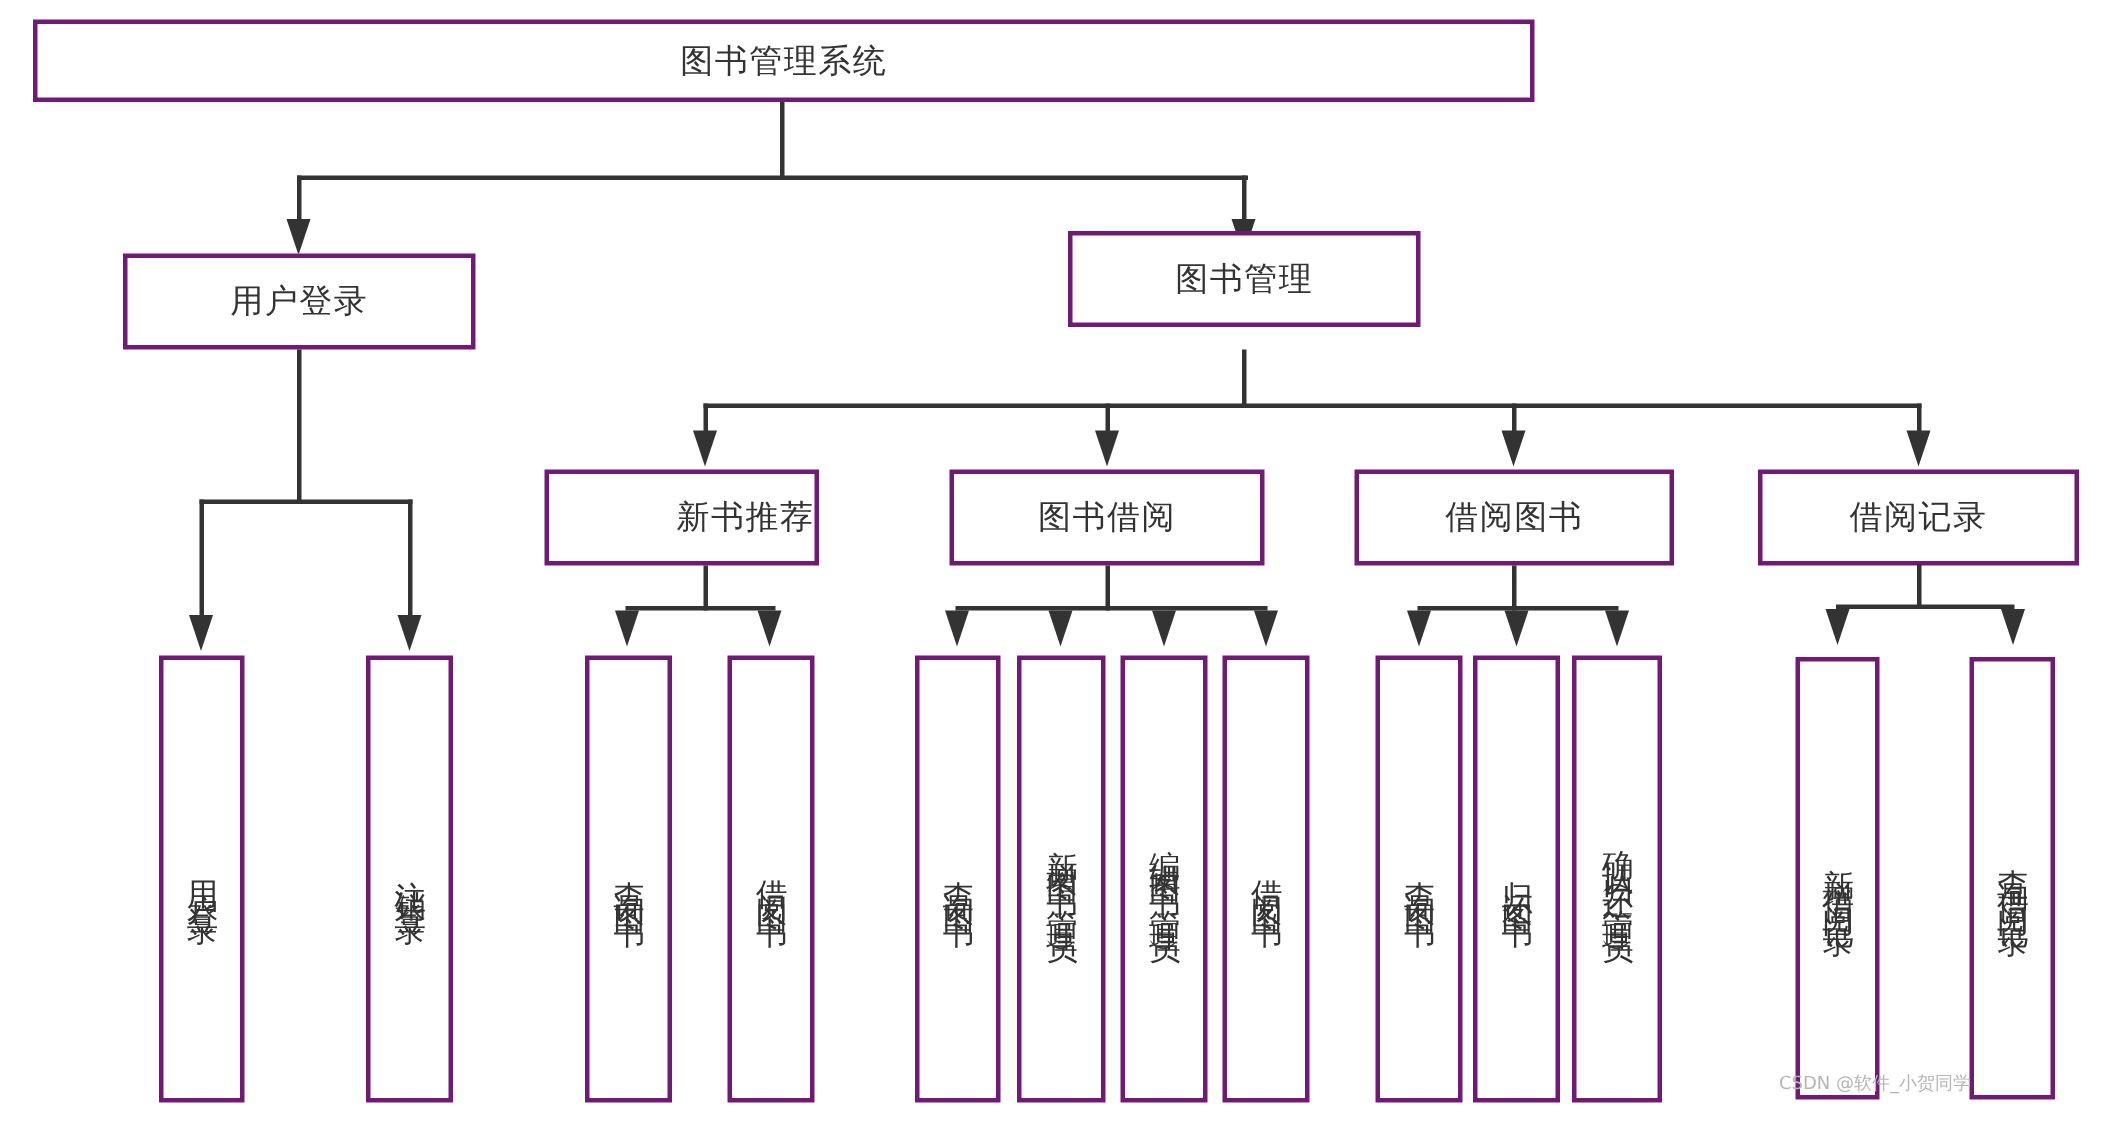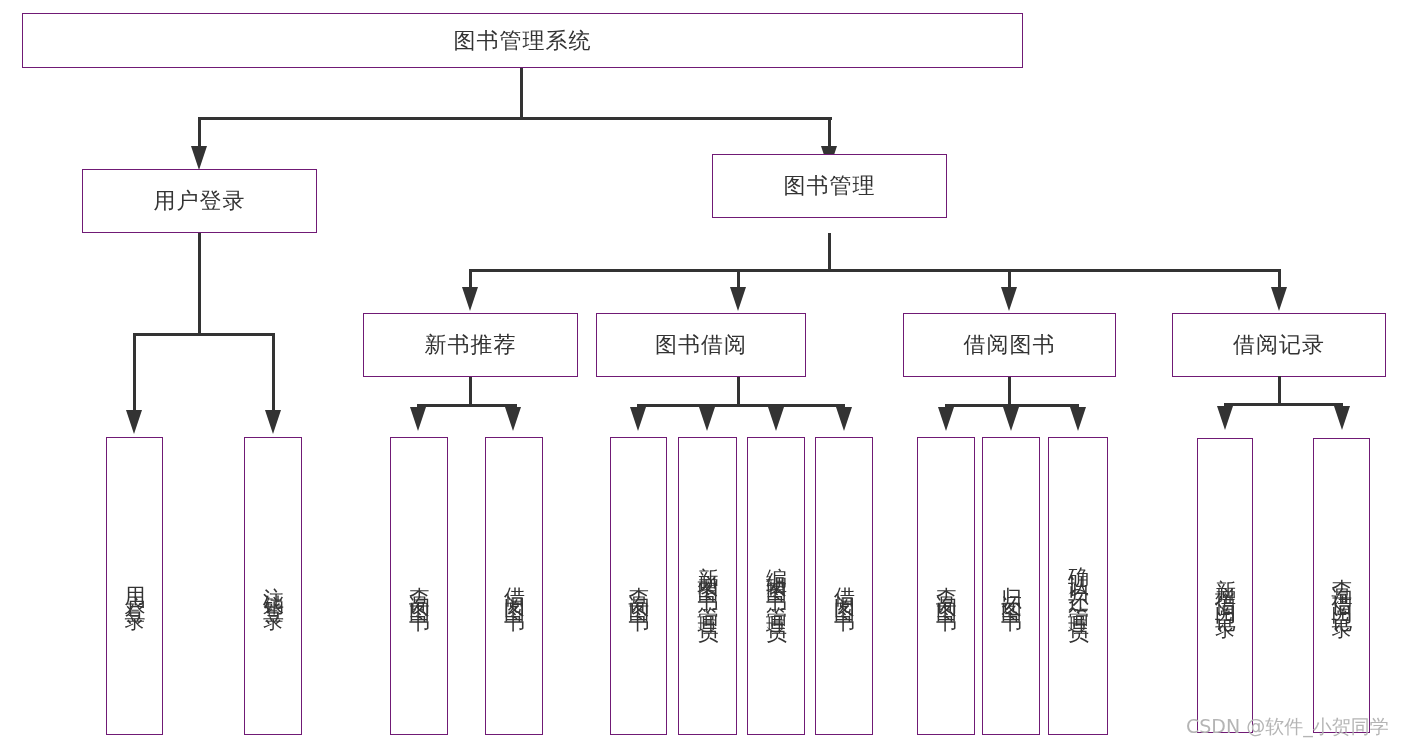--- a/index.html
+++ b/index.html
@@ -7,21 +7,21 @@
     position:relative;
     width:1405px; height:747px;
     background:#ffffff;
     font-family:"DejaVu Sans","Liberation Sans",sans-serif;
     color:#333333;
     overflow:hidden;
   }
   .box {
     position:absolute;
     background:#ffffff;
-    border:1px solid #701a75;
+    border:3px solid #701a75;
     box-sizing:border-box;
     display:flex; align-items:center; justify-content:center;
   }
   .box.h span {
     font-size:22px;
     color:#333333;
     white-space:nowrap;
     letter-spacing:1px;
   }
   .box.v span {
@@ -37,21 +37,21 @@
   .arrow {
     position:absolute;
     width:0; height:0;
     border-left:8px solid transparent;
     border-right:8px solid transparent;
     border-top:24px solid #333333;
   }
   .watermark {
     position:absolute;
     left:1186px; top:714px;
-    font-size:19px;
+    font-size:12px;
     color:#b5b5b5;
     white-space:nowrap;
   }
 </style>
 </head>
 <body>
 
 <div class="canvas">
 
   <div class="box h" style="left:22px; top:13px; width:1001px; height:55px;">
@@ -83,24 +83,24 @@
   <div class="hline" style="left:469px; top:269px; width:812px; height:3px;"></div>
   <div class="vline" style="left:469px; top:269px; width:3px; height:20px;"></div>
   <div class="arrow" style="left:462px; top:287px;"></div>
   <div class="vline" style="left:737px; top:269px; width:3px; height:20px;"></div>
   <div class="arrow" style="left:730px; top:287px;"></div>
   <div class="vline" style="left:1008px; top:269px; width:3px; height:20px;"></div>
   <div class="arrow" style="left:1001px; top:287px;"></div>
   <div class="vline" style="left:1278px; top:269px; width:3px; height:20px;"></div>
   <div class="arrow" style="left:1271px; top:287px;"></div>
 
-  <div class="box h" style="left:363px; top:313px; width:215px; height:64px;">
+  <div class="box h" style="left:363px; top:313px; width:183px; height:64px;justify-content:flex-end;">
     <span>新书推荐</span>
   </div>
-  <div class="box h" style="left:596px; top:313px; width:210px; height:64px;">
+  <div class="box h" style="left:633px; top:313px; width:210px; height:64px;">
     <span>图书借阅</span>
   </div>
   <div class="box h" style="left:903px; top:313px; width:213px; height:64px;">
     <span>借阅图书</span>
   </div>
   <div class="box h" style="left:1172px; top:313px; width:214px; height:64px;">
     <span>借阅记录</span>
   </div>
 
   <div class="vline" style="left:469px; top:377px; width:3px; height:30px;"></div>

